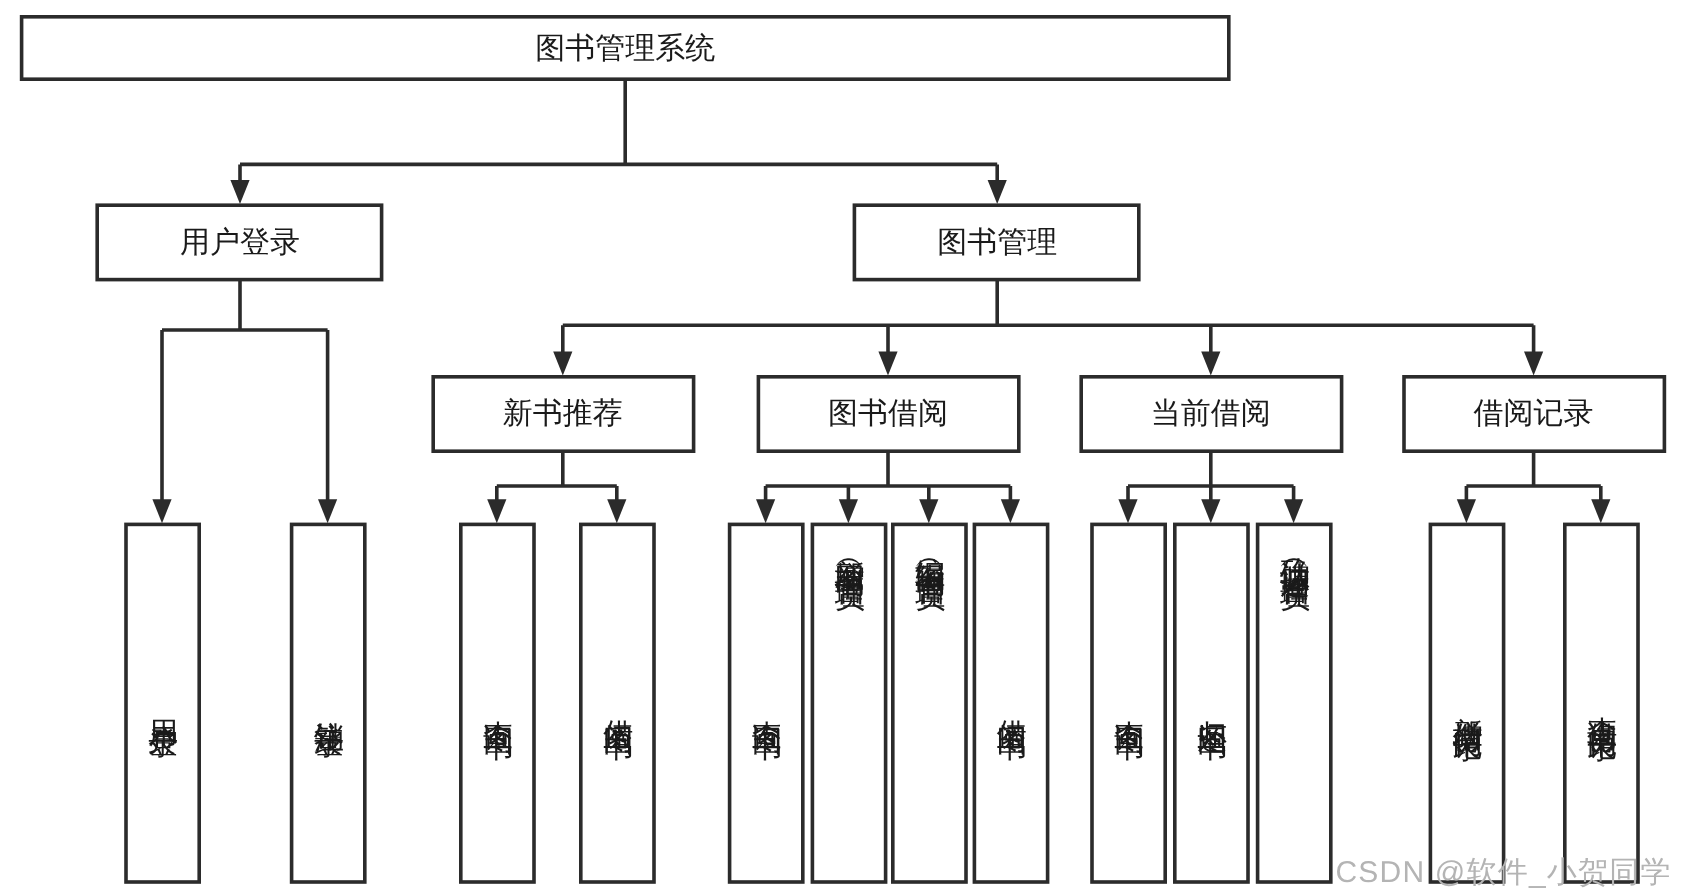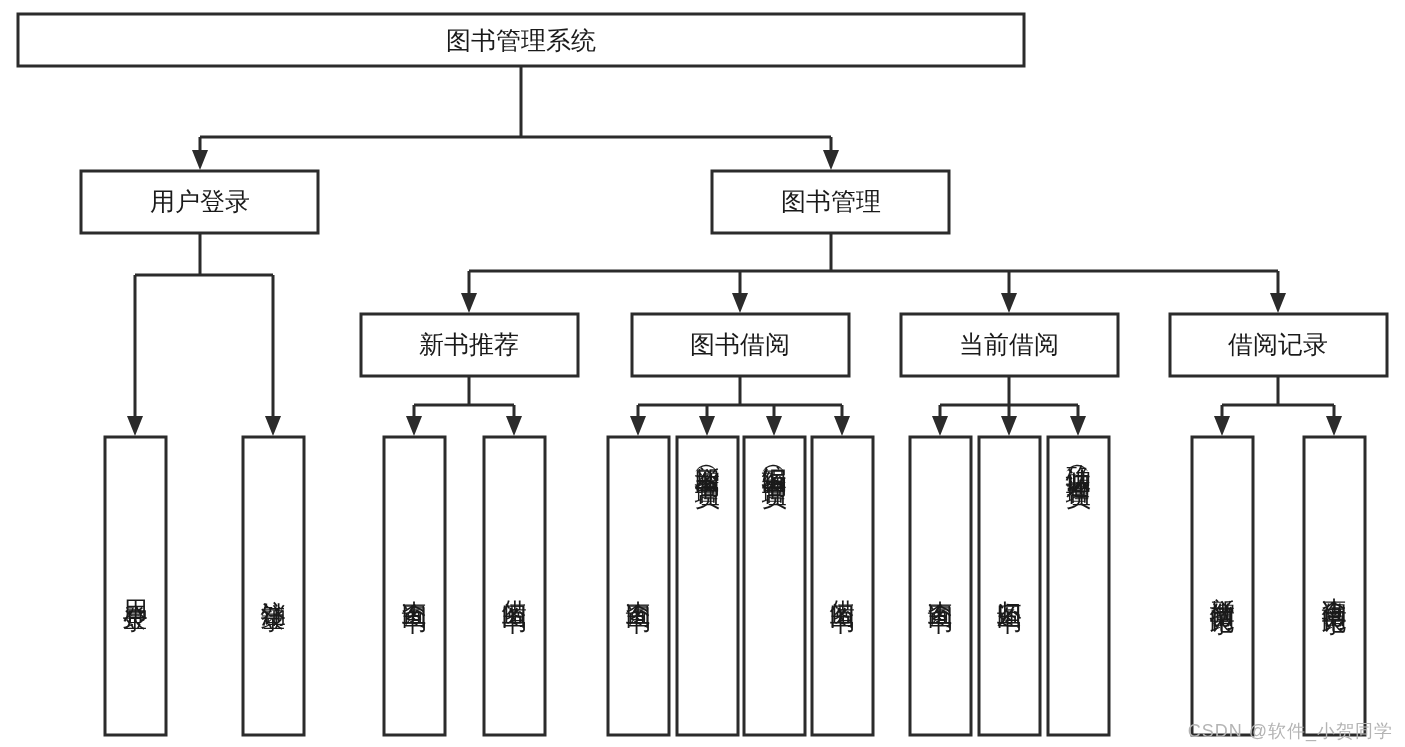--- a/index.html
+++ b/index.html
@@ -66,21 +66,21 @@
     line-height: 1.05;
     letter-spacing: 3px;
     color: #1a1a1a;
     white-space: nowrap;
   }
   .watermark {
     position: absolute;
     right: 12px;
     bottom: 4px;
     font-family: "Liberation Sans", "DejaVu Sans", sans-serif;
-    font-size: 18px;
+    font-size: 25px;
     color: #b4b4b4;
     letter-spacing: 1px;
     white-space: nowrap;
   }
 </style>
 </head>
 <body>
 
 <div id="diagram-root">
 

